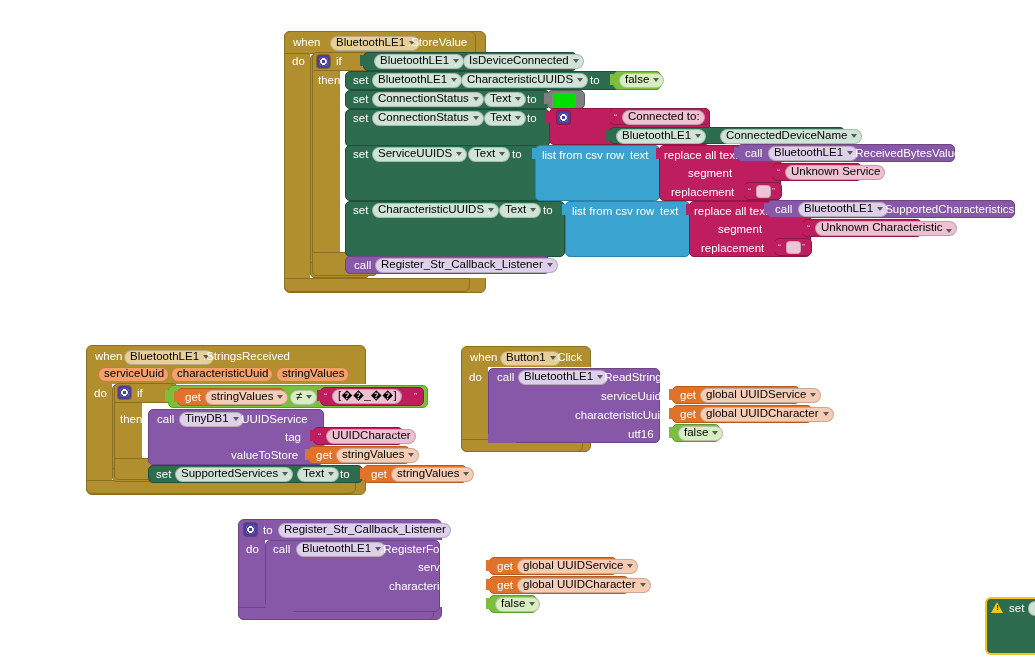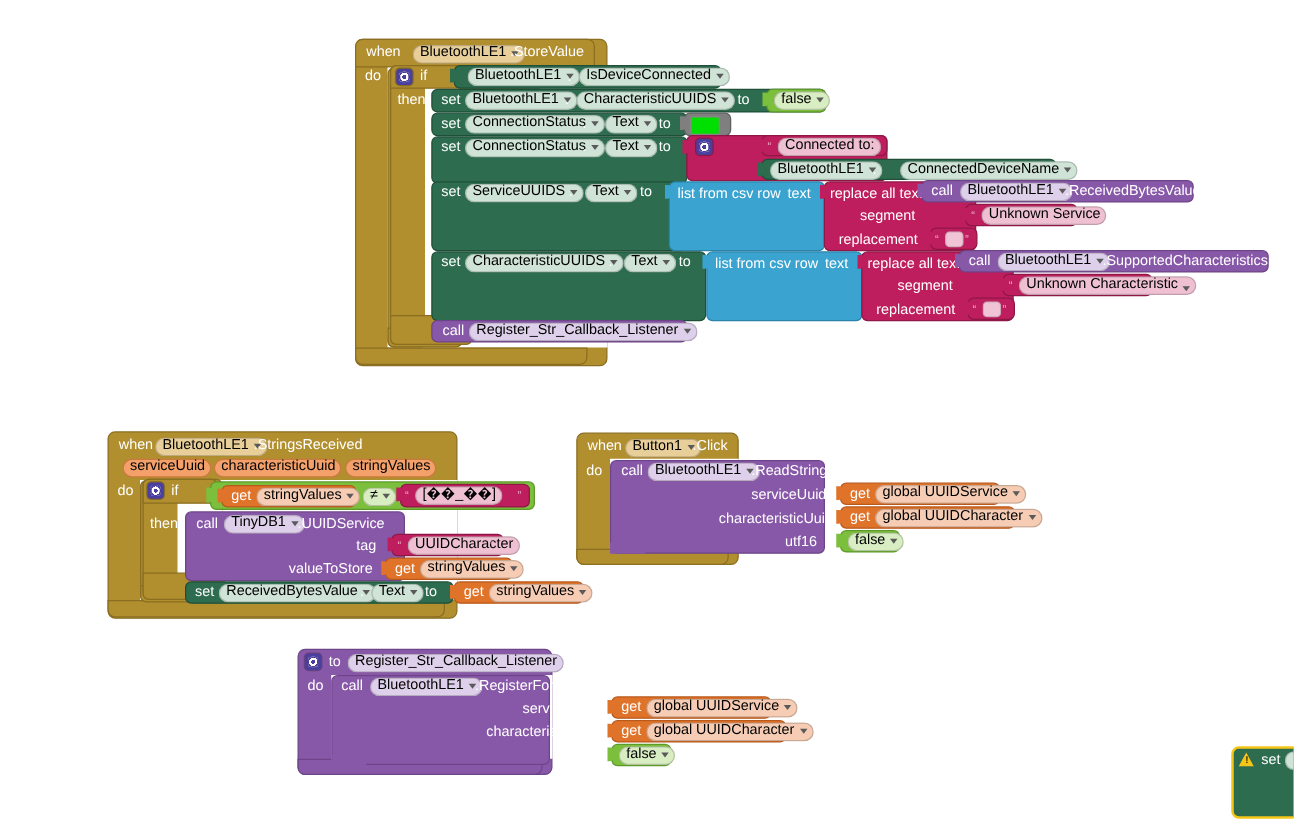--- a/index.html
+++ b/index.html
@@ -396,21 +396,21 @@
   <div class="blk" style="left:305px;top:449px;width:6px;height:11px;background:#e0732a;border-radius:0 4px 4px 0;"></div>
   <span class="rowlbl" style="left:316px;top:450px;">get</span>
   <span class="field tint-orange" style="position:absolute;left:336px;top:448px;">
     <span>stringValues</span>
       <i class="caret"></i>
   </span>
 
   <div class="blk rbox c-green" style="left:148px;top:465px;width:215px;height:18px;"></div>
   <span class="rowlbl" style="left:156px;top:469px;">set</span>
   <span class="field tint-dgreen" style="position:absolute;left:175px;top:467px;">
-    <span>ReceivedBytesValue</span>
+    <span>SupportedServices</span>
       <i class="caret"></i>
   </span>
   <span class="rowlbl" style="left:288px;top:469px;">.</span>
   <span class="field tint-dgreen" style="position:absolute;left:297px;top:467px;">
     <span>Text</span>
       <i class="caret"></i>
   </span>
   <span class="rowlbl" style="left:340px;top:469px;">to</span>
   <div class="blk rbox c-orange" style="left:363px;top:465px;width:104px;height:18px;"></div>
   <div class="blk" style="left:360px;top:468px;width:6px;height:11px;background:#e0732a;border-radius:0 4px 4px 0;"></div>

